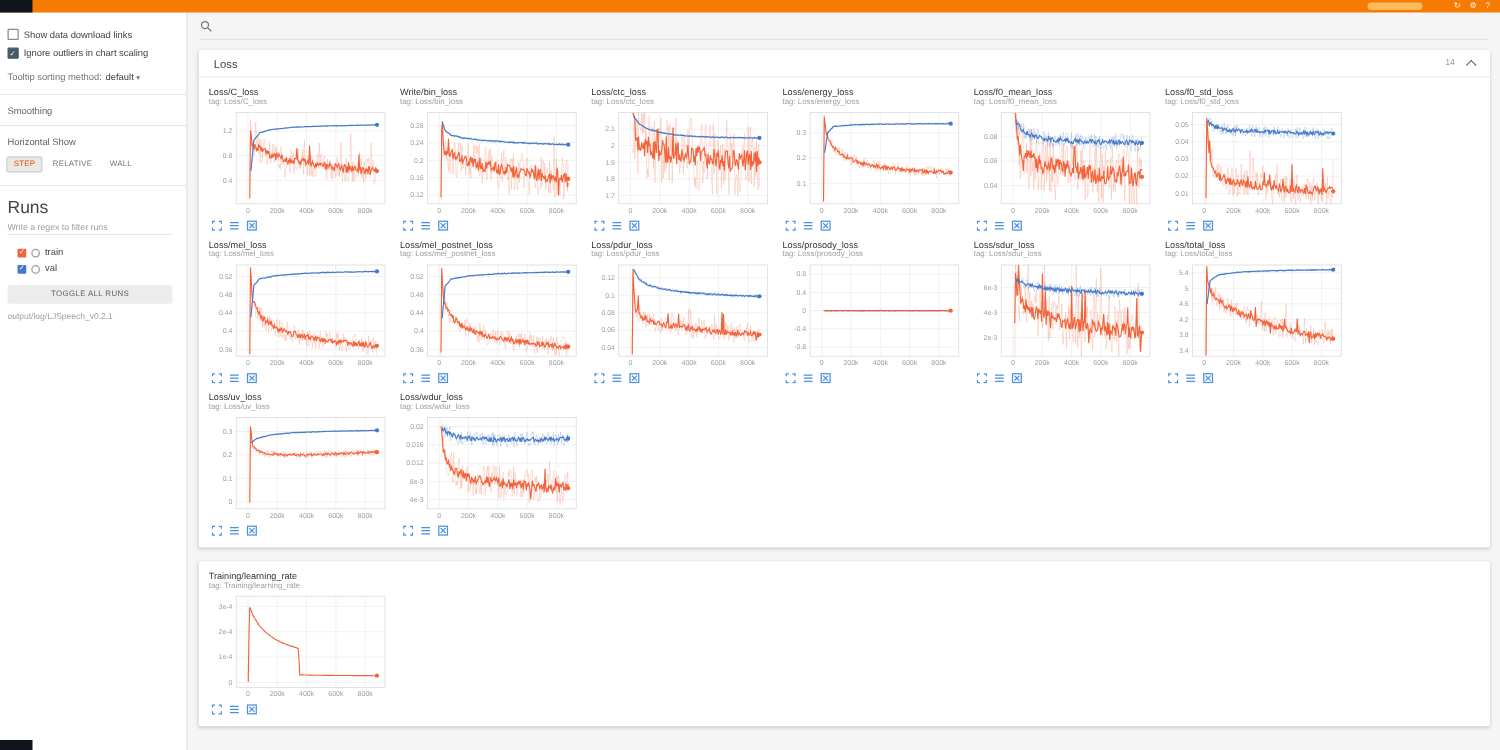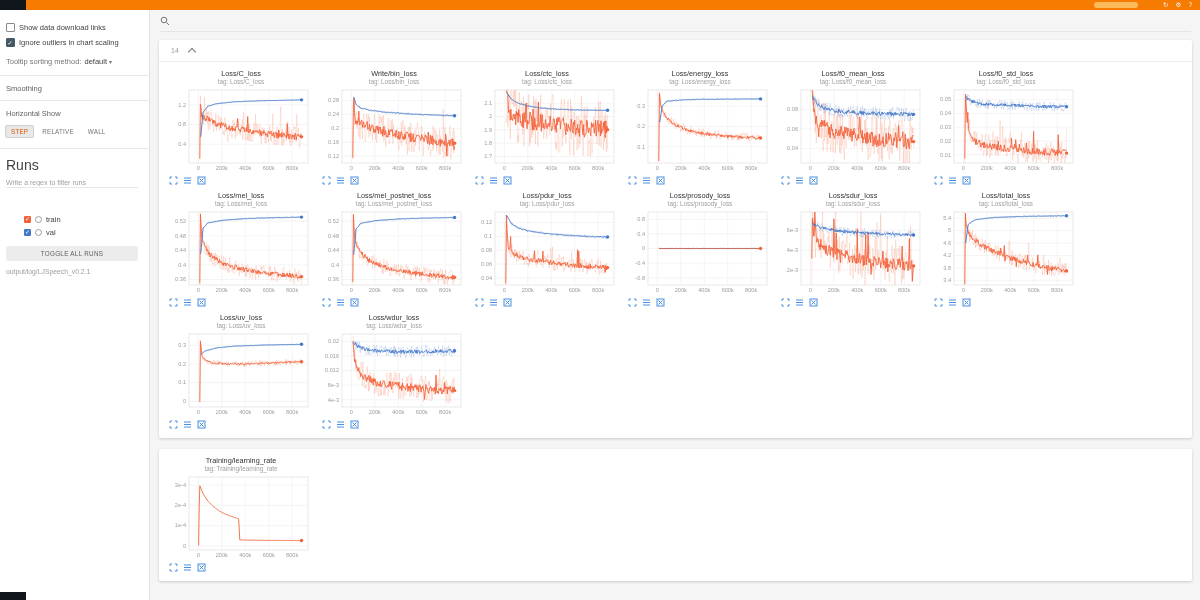--- a/index.html
+++ b/index.html
@@ -28,44 +28,44 @@
   .slider-row{display:flex;align-items:center;gap:6px;padding:0 8px 11px;}
   .slider-track{position:relative;flex:1;height:2px;background:#cfcfcf;}
   .slider-fill{position:absolute;left:0;top:0;bottom:0;background:#f57c00;}
   .slider-knob{position:absolute;top:-2.5px;width:7px;height:7px;border-radius:50%;background:#f57c00;transform:translateX(-50%);}
   .slider-value{width:20px;text-align:right;color:#424242;}
   .haxis-btns{display:flex;gap:2px;padding:0 5px 10px;}
   .haxis-btn{font-size:6.3px;color:#757575;padding:2px 5px;border:1px solid transparent;background:transparent;
              font-family:"Liberation Sans",sans-serif;letter-spacing:0.2px;}
   .haxis-btn.sel{background:#e8e8e8;border-color:#d0d0d0;color:#e65100;border-radius:2px;}
   .runs-label{color:#424242;font-size:14px;padding:0 6px;margin:1px 0 5px;}
-  .regex-input{width:132px;margin:0 6px 25px;border:none;border-bottom:1px solid #e8e8e8;font-size:7px;color:#424242;
+  .regex-input{width:132px;margin:0 6px 7px;border:none;border-bottom:1px solid #e8e8e8;font-size:7px;color:#424242;
                padding:1px 0;outline:none;background:transparent;font-family:"Liberation Sans",sans-serif;display:block;}
   .regex-input::placeholder{color:#9e9e9e;}
   .filter-input::placeholder{color:#9e9e9e;}
-  .run-row{display:flex;align-items:center;gap:4px;padding:2px 24px;}
+  .run-row{display:flex;align-items:flex-end;gap:4px;padding:2px 14px;}
   .run-cb{width:7px;height:7px;border-radius:1px;color:#fff;font-size:6px;line-height:7px;text-align:center;flex:0 0 auto;}
   .run-circle{width:5px;height:5px;border:1px solid #9e9e9e;border-radius:50%;flex:0 0 auto;}
   .run-name{font-size:7.5px;color:#424242;}
   .toggle-all{margin:7px 6px 7px;width:132px;background:#ececec;border:none;border-radius:2px;font-size:6.3px;
               color:#616161;padding:4px 0;letter-spacing:0.3px;font-family:"Liberation Sans",sans-serif;display:block;}
   .log-path{padding:0 6px;font-size:6.8px;color:#9e9e9e;}
 
   
   .main{position:absolute;top:10px;left:151px;right:0;bottom:0;background:#f5f5f5;overflow:hidden;}
   .filter-row{display:flex;align-items:center;gap:5px;height:21px;margin:0 9px;border-bottom:1px solid #e4e4e4;}
   .filter-input{flex:1;border:none;background:transparent;font-size:8px;color:#424242;outline:none;
                 font-family:"Liberation Sans",sans-serif;}
   .card{background:#fff;margin:8px 8px 11px;border-radius:2px;box-shadow:0 1px 3px rgba(0,0,0,0.18);}
   .card-header{display:flex;align-items:center;height:21px;padding:0 12px;border-bottom:1px solid #ededed;}
   .card-title{font-size:9px;color:#424242;flex:1;}
   .card-count{font-size:7px;color:#9e9e9e;margin-right:10px;}
   .chev-up{width:5px;height:5px;border-left:1.5px solid #757575;border-top:1.5px solid #757575;
            transform:rotate(45deg);display:inline-block;margin-top:2px;cursor:pointer;}
-  .grid{display:grid;grid-template-columns:repeat(6,148px);gap:6px 5px;padding:7px 8px 9px;text-align:center;}
+  .grid{display:grid;grid-template-columns:repeat(6,148px);gap:6px 5px;padding:7px 8px 9px;}
   .chart-card{width:148px;}
   .chart-title{font-size:7.3px;color:#333;line-height:9px;white-space:nowrap;}
   .chart-tag{font-size:6.3px;color:#9e9e9e;line-height:8px;margin-bottom:1px;white-space:nowrap;}
   .plot{display:block;}
   svg text{font-family:"Liberation Sans",sans-serif;}
   .cicons{display:flex;gap:5px;margin-top:1px;padding-left:2px;}
   .cicon{cursor:pointer;}
 </style>
 </head>
 <body>
@@ -125,20 +125,21 @@
   <main class="main">
     <div class="filter-row">
       <svg width="10" height="10" viewBox="0 0 10 10">
         <circle cx="4" cy="4" r="2.8" fill="none" stroke="#757575" stroke-width="1"></circle>
         <line x1="6.3" y1="6.3" x2="9" y2="9" stroke="#757575" stroke-width="1"></line>
       </svg>
     </div>
 
     <section class="card">
       <div class="card-header">
+        <span class="card-title">Loss</span>
         <span class="card-count">14</span>
         <span class="chev-up"></span>
       </div>
       <div class="grid" id="loss-grid">
           <div class="chart-card">
             <div class="chart-title">Loss/C_loss</div>
             <div class="chart-tag">tag: Loss/C_loss</div>
             <svg width="146" height="88" class="plot">
               <line x1="31.379310344827587" y1="3" x2="31.379310344827587" y2="76" stroke="#ececec" stroke-width="0.6"></line>
               <text x="31.379310344827587" y="83" font-size="5.6" fill="#9e9e9e" text-anchor="middle">0</text>

